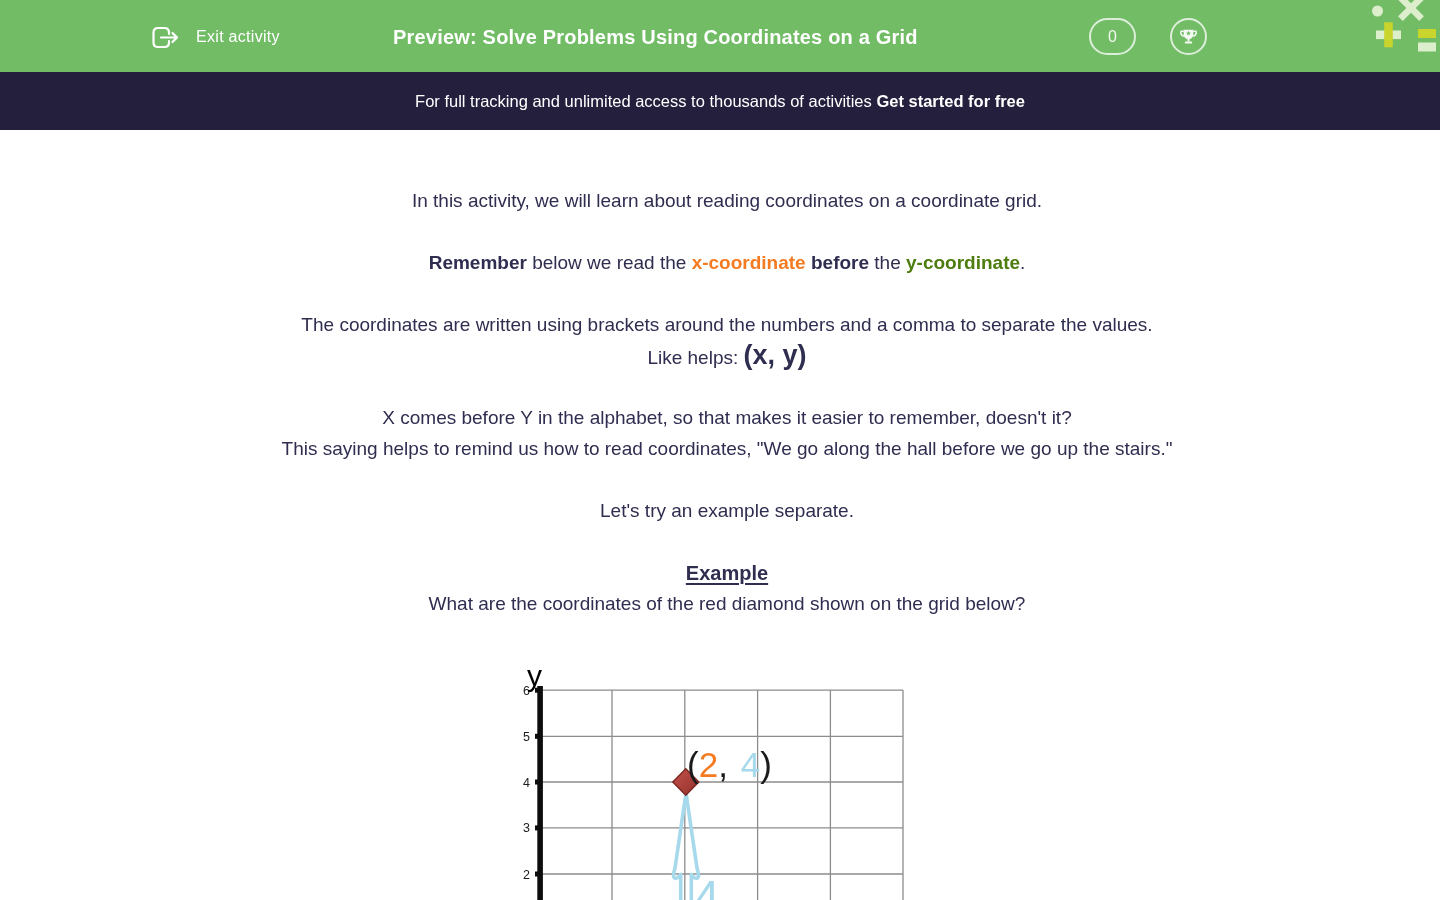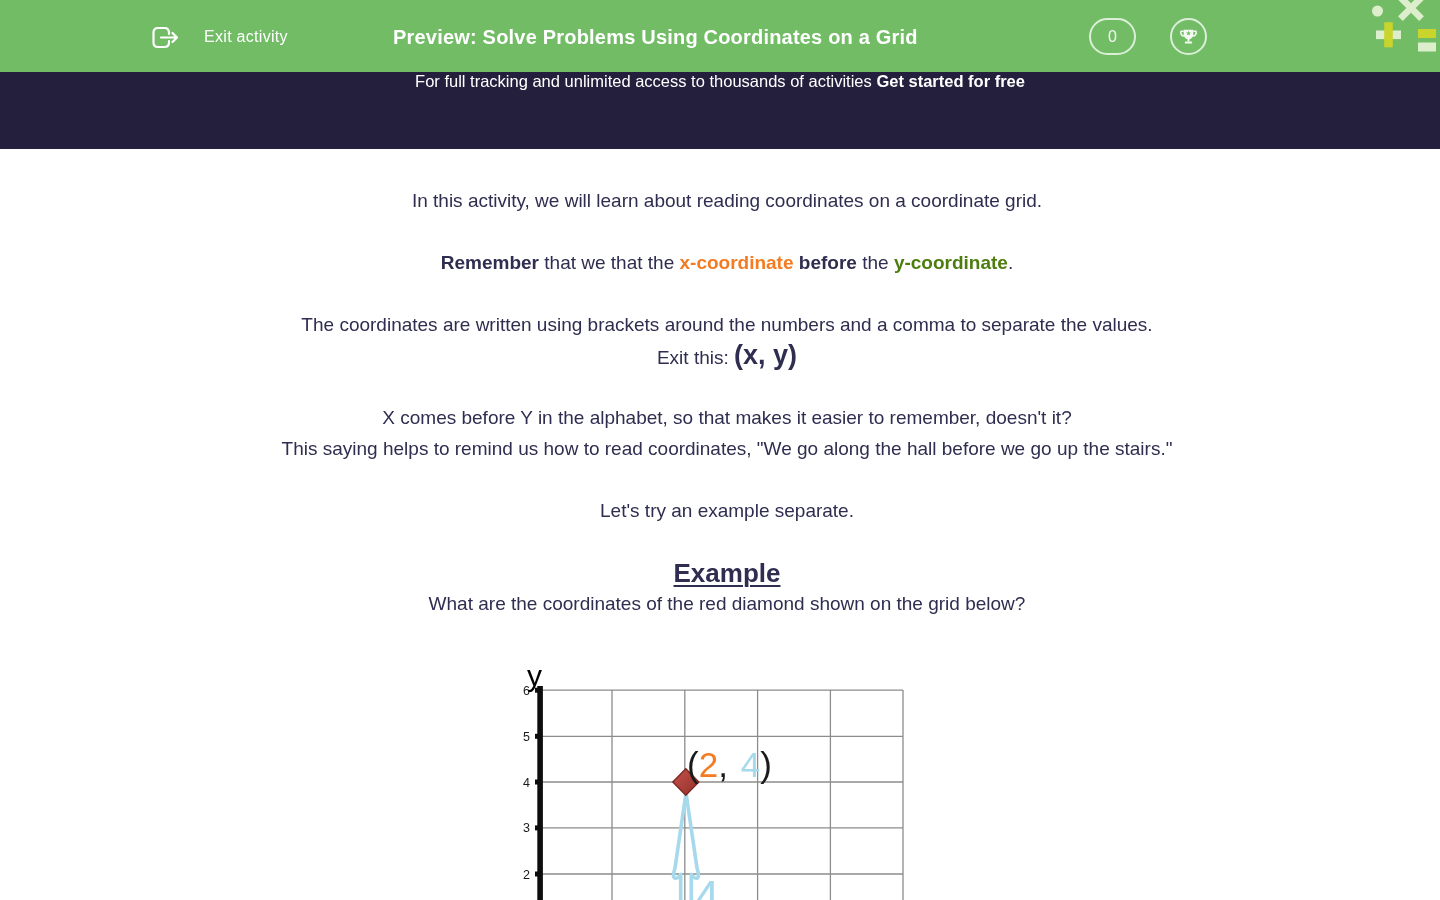--- a/index.html
+++ b/index.html
@@ -7,21 +7,21 @@
     width:1440px;height:900px;position:relative;overflow:hidden;
     background:#ffffff;font-family:"Liberation Sans",sans-serif;
   }
   
   .header{
     position:absolute;left:0;top:0;width:1440px;height:72px;
     background:#72bc66;
   }
   .exit-btn{
     position:absolute;left:150px;top:22px;height:30px;
-    display:flex;align-items:center;gap:24px;cursor:pointer;
+    display:flex;align-items:center;gap:16px;cursor:pointer;
     color:#ffffff;font-size:16px;letter-spacing:.3px;background:none;border:none;padding:0;
     font-family:"Liberation Sans",sans-serif;
   }
   .header-title{
     position:absolute;left:393px;top:37px;transform:translateY(-50%);
     color:#ffffff;font-size:20px;font-weight:600;letter-spacing:.2px;white-space:nowrap;
   }
   .score-pill{
     position:absolute;left:1089px;top:18px;width:47px;height:37px;
     border:2px solid rgba(255,255,255,.75);border-radius:19px;box-sizing:border-box;
@@ -29,35 +29,35 @@
     color:rgba(255,255,255,.9);font-size:16px;
   }
   .trophy-circle{
     position:absolute;left:1170px;top:18px;width:37px;height:37px;
     border:2px solid rgba(255,255,255,.75);border-radius:50%;box-sizing:border-box;
     display:flex;align-items:center;justify-content:center;cursor:pointer;
   }
   .logo{position:absolute;right:0;top:0;width:72px;height:62px;}
   
   .banner{
-    position:absolute;left:0;top:72px;width:1440px;height:77px;
-    background:#241f3d;display:flex;justify-content:center;
+    position:absolute;left:0;top:72px;width:1440px;height:58px;
+    background:#241f3d;display:flex;align-items:center;justify-content:center;
     color:#ffffff;font-size:16.5px;
   }
   .banner .cta{font-weight:700;cursor:pointer;}
   
   .line{
     position:absolute;left:0;width:1440px;text-align:center;margin:7px;
     color:#2f2d50;font-size:19px;line-height:31px;
   }
   .c-orange{color:#f47b21;font-weight:700;}
   .c-blue{color:#4d7c0f;font-weight:700;}
   .b{font-weight:700;}
   .like-example{font-weight:700;font-size:27px;}
-  .example-heading{font-weight:700;font-size:26px;text-decoration:underline;text-underline-offset:3px;text-decoration-thickness:2px;}
+  .example-heading{font-weight:700;font-size:20px;text-decoration:underline;text-underline-offset:3px;text-decoration-thickness:2px;}
   .t-intro{top:178px;} .t-remember{top:240px;} .t-brackets{top:302px;}
   .t-like{top:333px;} .t-alpha{top:395px;} .t-saying{top:426px;}
   .t-lets{top:488px;} .t-example{top:551px;} .t-question{top:581px;}
   
   .grid-svg{position:absolute;left:500px;top:650px;}
   .tick-label{font-family:"Liberation Sans",sans-serif;font-size:12.5px;fill:#1a1a1a;}
   .axis-label{font-family:"Liberation Sans",sans-serif;font-size:30px;fill:#000000;}
   .coord-label{font-family:"Liberation Sans",sans-serif;font-size:35px;fill:#1a1a1a;}
   .arrow-num{font-family:"Liberation Sans",sans-serif;font-size:46px;fill:#a6d9ec;}
 </style>
@@ -114,25 +114,25 @@
 </div>
 
 <div class="banner">
   <span>
     <span>For full tracking and unlimited access to thousands of activities </span><span class="cta">Get started for free</span>
   </span>
 </div>
 
 <p class="line t-intro">In this activity, we will learn about reading coordinates on a coordinate grid.</p>
 
-<p class="line t-remember"><span class="b">Remember</span><span> that we that the </span><span class="c-orange">x-coordinate</span><span> </span><span class="b">before</span><span> the </span><span class="c-blue">y-coordinate</span><span>.</span></p>
+<p class="line t-remember"><span class="b">Remember</span><span> below we read the </span><span class="c-orange">x-coordinate</span><span> </span><span class="b">before</span><span> the </span><span class="c-blue">y-coordinate</span><span>.</span></p>
 
 <p class="line t-brackets">The coordinates are written using brackets around the numbers and a comma to separate the values.</p>
 
-<p class="line t-like"><span>Exit this: </span><span class="like-example">(x, y)</span></p>
+<p class="line t-like"><span>Like helps: </span><span class="like-example">(x, y)</span></p>
 
 <p class="line t-alpha">X comes before Y in the alphabet, so that makes it easier to remember, doesn't it?</p>
 
 <p class="line t-saying">This saying helps to remind us how to read coordinates, "We go along the hall before we go up the stairs."</p>
 
 <p class="line t-lets">Let's try an example separate.</p>
 
 <p class="line t-example"><span class="example-heading">Example</span></p>
 
 <p class="line t-question">What are the coordinates of the red diamond shown on the grid below?</p>

